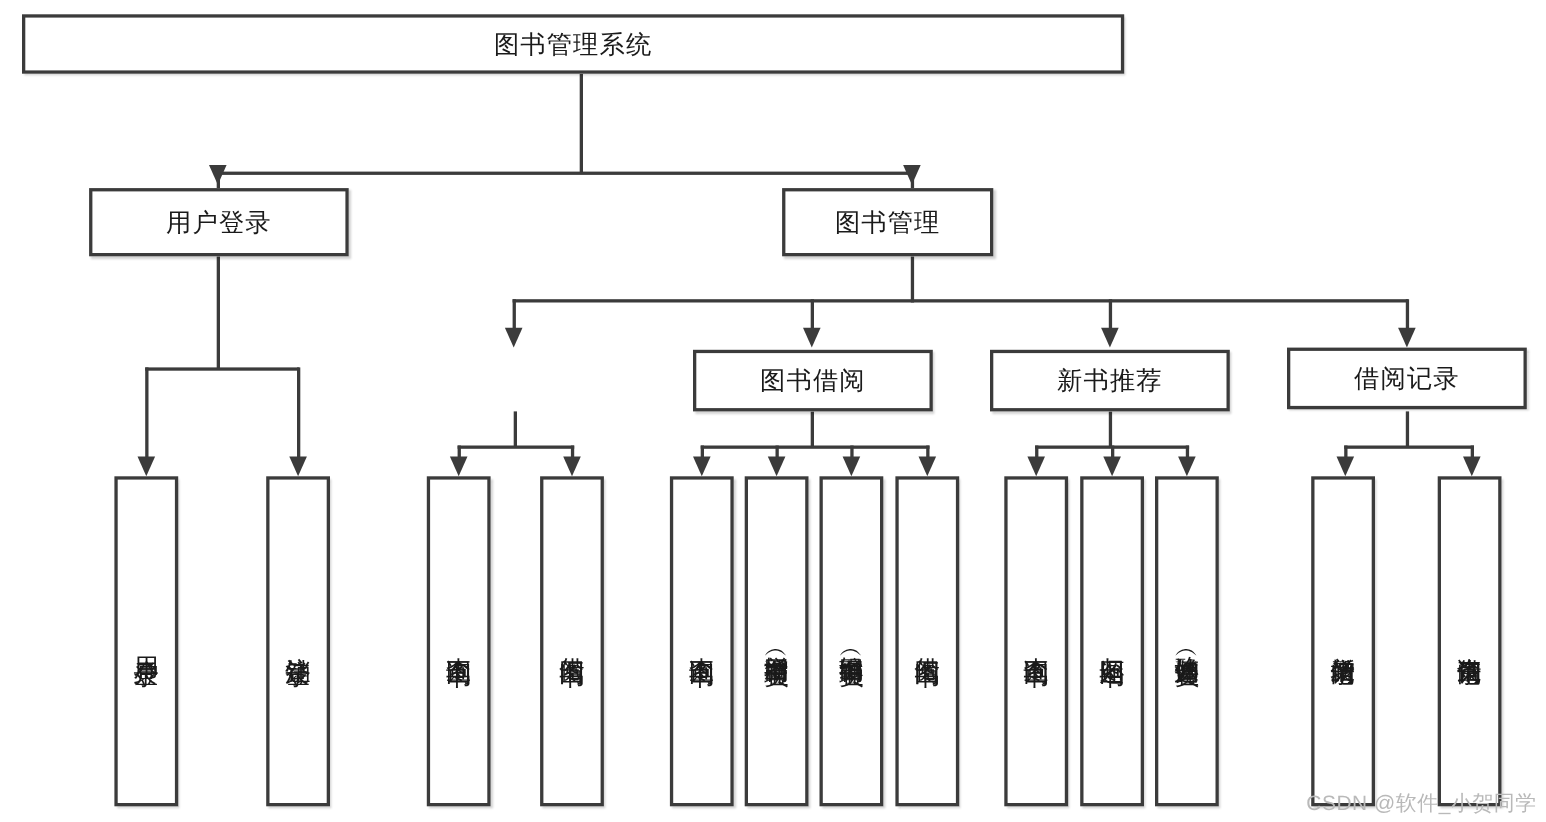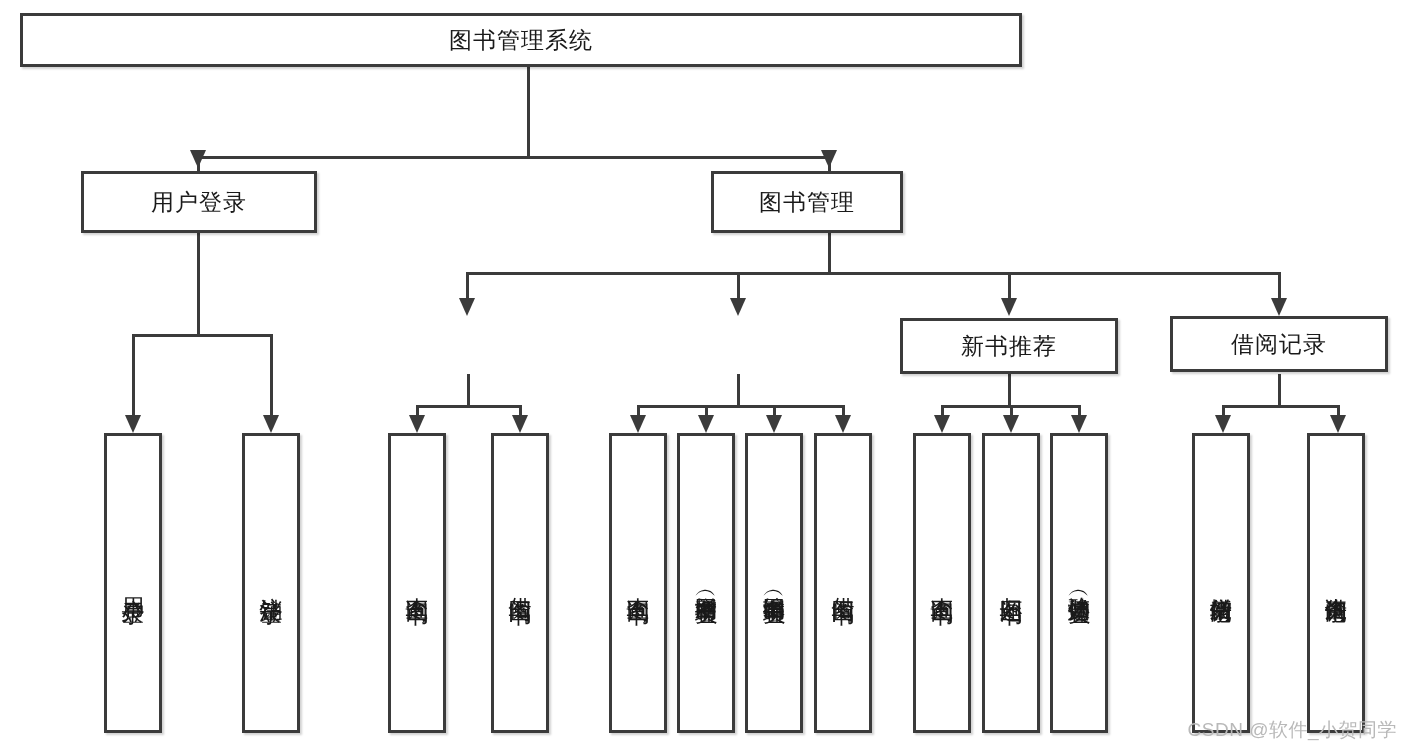--- a/index.html
+++ b/index.html
@@ -121,20 +121,23 @@
   <div class="hline" style="left:466px; top:272px; width:814px;"></div>
   <div class="vline" style="left:466px; top:272px; height:30px;"></div>
   <div class="arrow" style="left:459px; top:298px;"></div>
   <div class="vline" style="left:737px; top:272px; height:30px;"></div>
   <div class="arrow" style="left:730px; top:298px;"></div>
   <div class="vline" style="left:1008px; top:272px; height:30px;"></div>
   <div class="arrow" style="left:1001px; top:298px;"></div>
   <div class="vline" style="left:1278px; top:272px; height:30px;"></div>
   <div class="arrow" style="left:1271px; top:298px;"></div>
 
+  <div class="node h" style="left:630px; top:318px; width:218px; height:56px;">
+    <span>图书借阅</span>
+  </div>
   <div class="node h" style="left:900px; top:318px; width:218px; height:56px;">
     <span>新书推荐</span>
   </div>
   <div class="node h" style="left:1170px; top:316px; width:218px; height:56px;">
     <span>借阅记录</span>
   </div>
 
   <div class="vline" style="left:467px; top:374px; height:33px;"></div>
   <div class="hline" style="left:416px; top:405px; width:106px;"></div>
   <div class="vline" style="left:416px; top:405px; height:14px;"></div>

